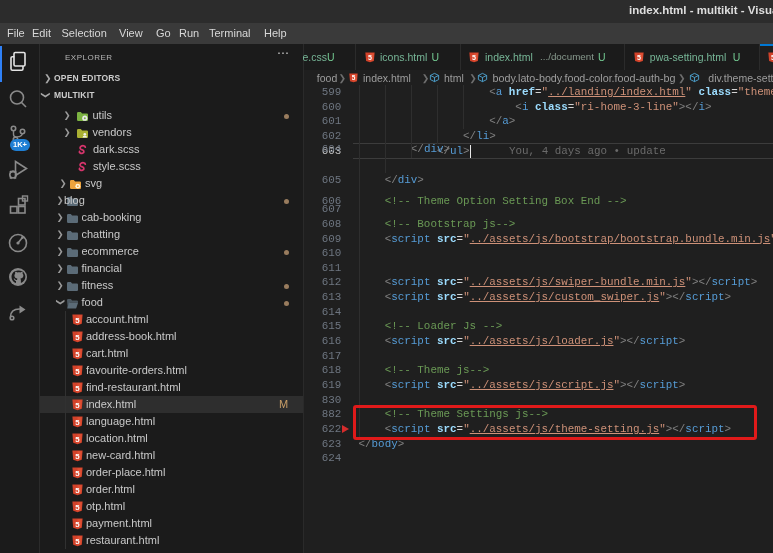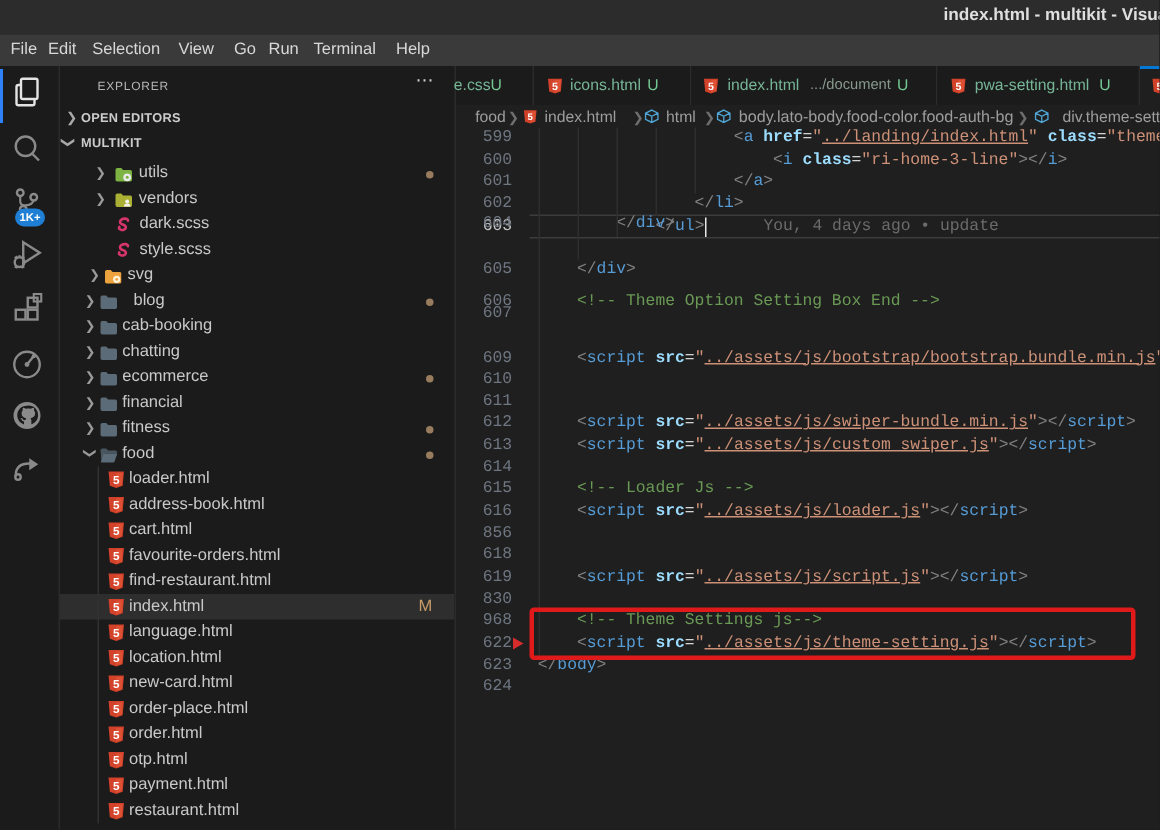--- a/index.html
+++ b/index.html
@@ -153,21 +153,21 @@
             <circle cx="8.8" cy="8.2" r="2.4" fill="#fff3d8"></circle>
             <circle cx="8.8" cy="8.2" r="0.9" fill="#eda33d"></circle>
           </svg>
           <span class="lbl" style="left:45.0px">svg</span>
         </div>
 <div class="trow" style="top:85px">
           <span class="tchev" style="left:16.5px;">❯</span>
           <svg style="left:25.5px;top:3px" width="12" height="12" viewBox="0 0 12 12">
             <path d="M1 3.2 q0-1.2 1.2-1.2 h2.6 l1.3 1.4 h4.8 q1.1 0 1.1 1.1 v5.4 q0 1.1-1.1 1.1 h-8.7 q-1.2 0-1.2-1.2 z" fill="#5b6b77"></path>
           </svg>
-          <span class="lbl" style="left:49px">blog</span>
+          <span class="lbl" style="left:24px">blog</span>
           <div class="dot"></div>
         </div>
 <div class="trow" style="top:102px">
           <span class="tchev" style="left:16.5px;">❯</span>
           <svg style="left:25.5px;top:3px" width="12" height="12" viewBox="0 0 12 12">
             <path d="M1 3.2 q0-1.2 1.2-1.2 h2.6 l1.3 1.4 h4.8 q1.1 0 1.1 1.1 v5.4 q0 1.1-1.1 1.1 h-8.7 q-1.2 0-1.2-1.2 z" fill="#5b6b77"></path>
           </svg>
           <span class="lbl" style="left:41.5px">cab-booking</span>
         </div>
 <div class="trow" style="top:119px">
@@ -208,21 +208,21 @@
           </svg>
           <span class="lbl" style="left:41.5px">food</span>
           <div class="dot"></div>
         </div>
 <div class="trow" style="top:204px">
           <svg style="left:31.5px;top:2.5px" width="11" height="12" viewBox="0 0 12 13">
             <polygon points="0.4,0.4 11.6,0.4 10.65,10.7 6,12.3 1.35,10.7" fill="#d2422a"></polygon>
             <polygon points="6,1.4 10.7,1.4 9.95,10.1 6,11.4" fill="#de5034"></polygon>
             <text x="6" y="9.4" font-size="8.5" font-weight="bold" fill="#fff" text-anchor="middle" font-family="Liberation Sans">5</text>
           </svg>
-          <span class="lbl" style="left:46.0px">loader.html</span>
+          <span class="lbl" style="left:46.0px">account.html</span>
         </div>
 <div class="trow" style="top:221px">
           <svg style="left:31.5px;top:2.5px" width="11" height="12" viewBox="0 0 12 13">
             <polygon points="0.4,0.4 11.6,0.4 10.65,10.7 6,12.3 1.35,10.7" fill="#d2422a"></polygon>
             <polygon points="6,1.4 10.7,1.4 9.95,10.1 6,11.4" fill="#de5034"></polygon>
             <text x="6" y="9.4" font-size="8.5" font-weight="bold" fill="#fff" text-anchor="middle" font-family="Liberation Sans">5</text>
           </svg>
           <span class="lbl" style="left:46.0px">address-book.html</span>
         </div>
 <div class="trow" style="top:238px">
@@ -397,33 +397,34 @@
     <div id="code">
         <div class="cl" style="top:0.0px"><span class="ln" style="color:#6e7681">599</span><span class="ct">                    <span class="pu">&lt;</span><span class="tg">a</span> <span class="at">href</span><span class="eq">=</span><span class="st">"</span><span class="lk">../landing/index.html</span><span class="st">"</span> <span class="at">class</span><span class="eq">=</span><span class="st">"theme-setting</span></span></div>
 <div class="cl" style="top:14.65px"><span class="ln" style="color:#6e7681">600</span><span class="ct">                        <span class="pu">&lt;</span><span class="tg">i</span> <span class="at">class</span><span class="eq">=</span><span class="st">"ri-home-3-line"</span><span class="pu">&gt;&lt;/</span><span class="tg">i</span><span class="pu">&gt;</span></span></div>
 <div class="cl" style="top:29.3px"><span class="ln" style="color:#6e7681">601</span><span class="ct">                    <span class="pu">&lt;/</span><span class="tg">a</span><span class="pu">&gt;</span></span></div>
 <div class="cl" style="top:43.95px"><span class="ln" style="color:#6e7681">602</span><span class="ct">                <span class="pu">&lt;/</span><span class="tg">li</span><span class="pu">&gt;</span></span></div>
 <div class="cl" style="top:58.6px"><span class="ln" style="color:#c6c6c6">603</span><div style="position:absolute;left:49px;top:-0.5px;width:421px;height:1px;background:#3c3c3c"></div><div style="position:absolute;left:49px;top:14.1px;width:421px;height:1px;background:#3c3c3c"></div><span style="position:absolute;left:205px;top:0;color:#6b6b6b">You, 4 days ago • update</span><div style="position:absolute;left:165.6px;top:1px;width:1.5px;height:13px;background:#e8e8e8"></div><span class="ct">            <span class="pu">&lt;/</span><span class="tg">ul</span><span class="pu">&gt;</span></span></div>
 <div class="cl" style="top:57px"><span class="ln" style="color:#6e7681">604</span><span class="ct">        <span class="pu">&lt;/</span><span class="tg">div</span><span class="pu">&gt;</span></span></div>
 <div class="cl" style="top:87.9px"><span class="ln" style="color:#6e7681">605</span><span class="ct">    <span class="pu">&lt;/</span><span class="tg">div</span><span class="pu">&gt;</span></span></div>
 <div class="cl" style="top:109px"><span class="ln" style="color:#6e7681">606</span><span class="ct">    <span class="cm">&lt;!-- Theme Option Setting Box End --&gt;</span></span></div>
 <div class="cl" style="top:117.2px"><span class="ln" style="color:#6e7681">607</span><span class="ct"></span></div>
+<div class="cl" style="top:131.85px"><span class="ln" style="color:#6e7681">608</span><span class="ct">    <span class="cm">&lt;!-- Bootstrap js--&gt;</span></span></div>
 <div class="cl" style="top:146.5px"><span class="ln" style="color:#6e7681">609</span><span class="ct">    <span class="pu">&lt;</span><span class="tg">script</span> <span class="at">src</span><span class="eq">=</span><span class="st">"</span><span class="lk">../assets/js/bootstrap/bootstrap.bundle.min.js</span><span class="st">"</span></span></div>
 <div class="cl" style="top:161.15px"><span class="ln" style="color:#6e7681">610</span><span class="ct"></span></div>
 <div class="cl" style="top:175.8px"><span class="ln" style="color:#6e7681">611</span></div>
 <div class="cl" style="top:190.45000000000002px"><span class="ln" style="color:#6e7681">612</span><span class="ct">    <span class="pu">&lt;</span><span class="tg">script</span> <span class="at">src</span><span class="eq">=</span><span class="st">"</span><span class="lk">../assets/js/swiper-bundle.min.js</span><span class="st">"</span><span class="pu">&gt;&lt;/</span><span class="tg">script</span><span class="pu">&gt;</span></span></div>
 <div class="cl" style="top:205.1px"><span class="ln" style="color:#6e7681">613</span><span class="ct">    <span class="pu">&lt;</span><span class="tg">script</span> <span class="at">src</span><span class="eq">=</span><span class="st">"</span><span class="lk">../assets/js/custom_swiper.js</span><span class="st">"</span><span class="pu">&gt;&lt;/</span><span class="tg">script</span><span class="pu">&gt;</span></span></div>
 <div class="cl" style="top:219.75px"><span class="ln" style="color:#6e7681">614</span><span class="ct"></span></div>
 <div class="cl" style="top:234.4px"><span class="ln" style="color:#6e7681">615</span><span class="ct">    <span class="cm">&lt;!-- Loader Js --&gt;</span></span></div>
 <div class="cl" style="top:249.05px"><span class="ln" style="color:#6e7681">616</span><span class="ct">    <span class="pu">&lt;</span><span class="tg">script</span> <span class="at">src</span><span class="eq">=</span><span class="st">"</span><span class="lk">../assets/js/loader.js</span><span class="st">"</span><span class="pu">&gt;&lt;/</span><span class="tg">script</span><span class="pu">&gt;</span></span></div>
-<div class="cl" style="top:263.7px"><span class="ln" style="color:#6e7681">856</span><span class="ct"></span></div>
-<div class="cl" style="top:278.35px"><span class="ln" style="color:#6e7681">618</span></div>
+<div class="cl" style="top:263.7px"><span class="ln" style="color:#6e7681">617</span><span class="ct"></span></div>
+<div class="cl" style="top:278.35px"><span class="ln" style="color:#6e7681">618</span><span class="ct">    <span class="cm">&lt;!-- Theme js--&gt;</span></span></div>
 <div class="cl" style="top:293.0px"><span class="ln" style="color:#6e7681">619</span><span class="ct">    <span class="pu">&lt;</span><span class="tg">script</span> <span class="at">src</span><span class="eq">=</span><span class="st">"</span><span class="lk">../assets/js/script.js</span><span class="st">"</span><span class="pu">&gt;&lt;/</span><span class="tg">script</span><span class="pu">&gt;</span></span></div>
 <div class="cl" style="top:307.65000000000003px"><span class="ln" style="color:#6e7681">830</span><span class="ct"></span></div>
-<div class="cl" style="top:322.3px"><span class="ln" style="color:#6e7681">968</span><span class="ct">    <span class="cm">&lt;!-- Theme Settings js--&gt;</span></span></div>
+<div class="cl" style="top:322.3px"><span class="ln" style="color:#6e7681">882</span><span class="ct">    <span class="cm">&lt;!-- Theme Settings js--&gt;</span></span></div>
 <div class="cl" style="top:336.95px"><span class="ln" style="color:#6e7681">622</span><span class="ct">    <span class="pu">&lt;</span><span class="tg">script</span> <span class="at">src</span><span class="eq">=</span><span class="st">"</span><span class="lk">../assets/js/theme-setting.js</span><span class="st">"</span><span class="pu">&gt;&lt;/</span><span class="tg">script</span><span class="pu">&gt;</span></span></div>
 <div class="cl" style="top:351.6px"><span class="ln" style="color:#6e7681">623</span><span class="ct"><span class="pu">&lt;/</span><span class="tg">body</span><span class="pu">&gt;</span></span></div>
 <div class="cl" style="top:366.25px"><span class="ln" style="color:#6e7681">624</span><span class="ct"></span></div>
 <div class="cguide" style="left:54.5px;top:0.0px;height:351.6px"></div>
 <div class="cguide" style="left:80.66px;top:0.0px;height:87.9px"></div>
 <div class="cguide" style="left:106.82px;top:0.0px;height:73.25px"></div>
 <div class="cguide" style="left:132.98000000000002px;top:0.0px;height:58.6px"></div>
 <div class="cguide" style="left:159.14px;top:0.0px;height:43.95px"></div>
       </div>
     <div id="redbox" style="position:absolute; left:49px; top:361px; width:404px; height:35px; border:3px solid #e01a1a; border-radius:3px;"></div>

